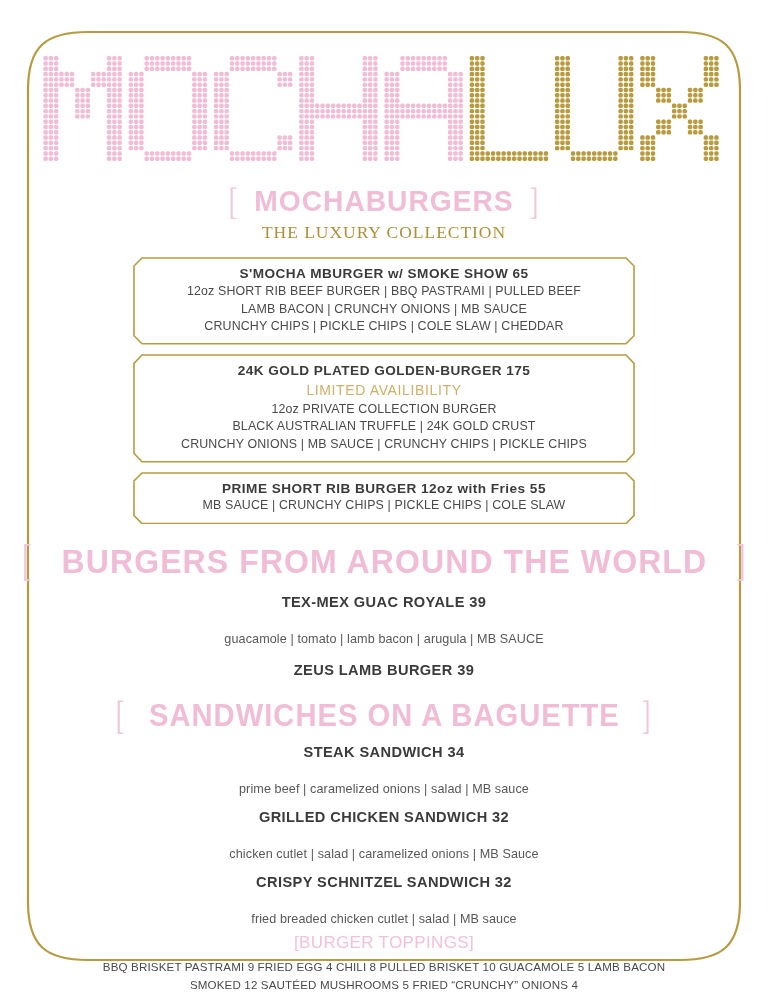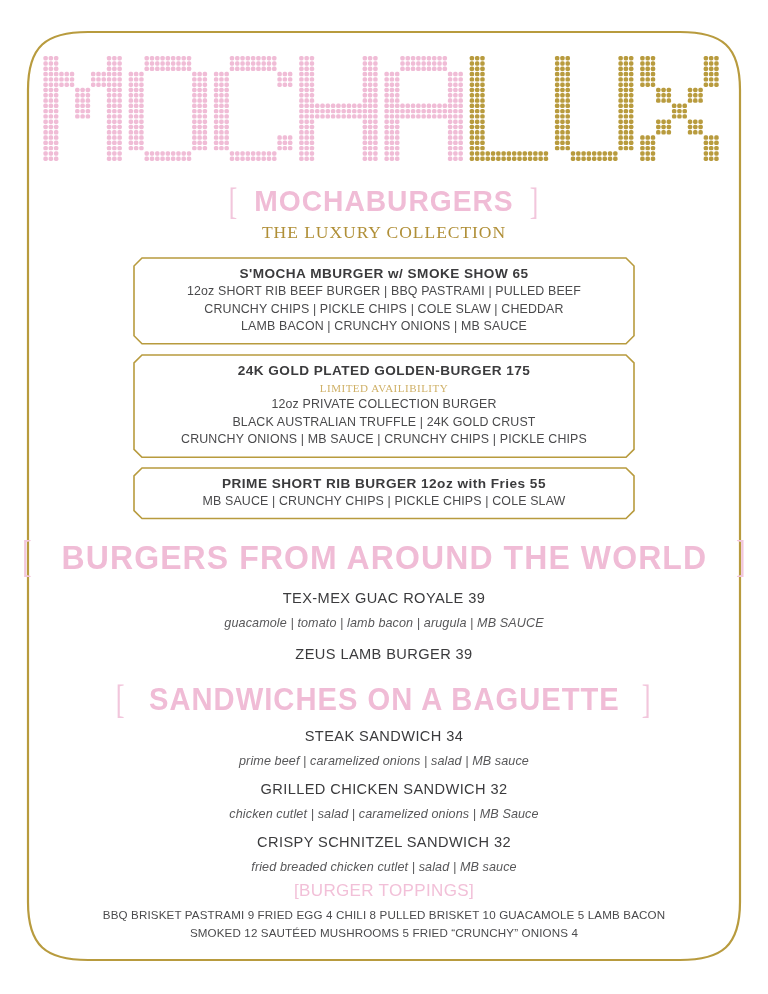--- a/index.html
+++ b/index.html
@@ -97,48 +97,46 @@
   .fb-inner { position: relative; }
 
   .fb-title {
     font-size: 13.6px;
     font-weight: bold;
     color: #3b3b3d;
     letter-spacing: 0.035em;
     line-height: 1.32;
   }
   .fb-limited {
-    font-size: 11px;
+    font-size: 14px;
     color: #cfb066;
     letter-spacing: 0.045em;
     line-height: 1.5;
-    font-family: Liberation Serif, serif;
   }
   .fb-line {
     font-size: 12.4px;
     color: #4a4a4c;
     letter-spacing: 0.012em;
     line-height: 1.42;
   }
 
   
   .item { margin-top: 16px; }
   .item-name {
     font-size: 14.6px;
-    font-weight: normal;
+    font-weight: bold;
     color: #3b3b3d;
     letter-spacing: 0.028em;
     text-align: center;
   }
   .item-desc {
-    margin-top: 10px;
+    margin-top: 22px;
     font-size: 12.6px;
     color: #58585a;
     letter-spacing: 0.008em;
-    font-style: italic;
   }
   .item.tight { margin-top: 13px; }
 
   
   #toppings-title {
     margin-top: 7px;
     color: #f2c0d8;
     font-size: 17px;
     letter-spacing: 0.02em;
   }
@@ -1272,22 +1270,22 @@
     <div id="subtitle-luxury">THE LUXURY COLLECTION</div>
 
     <div id="feature-boxes" style="margin-top:14px;">
         <div class="feature-box">
           <svg class="fb-border" preserveAspectRatio="none" viewBox="0 0 502 88">
             <path d="M 9,1 L 493,1 L 501,9 L 501,79 L 493,87 L 9,87 L 1,79 L 1,9 Z" fill="none" stroke="#b89b3e" stroke-width="1.6"></path>
           </svg>
           <div class="fb-inner">
             <div class="fb-title">S'MOCHA MBURGER w/ SMOKE SHOW  65</div>
             <div class="fb-line">12oz SHORT RIB BEEF BURGER | BBQ PASTRAMI | PULLED BEEF</div>
+            <div class="fb-line">LAMB BACON | CRUNCHY ONIONS | MB SAUCE</div>
             <div class="fb-line">CRUNCHY CHIPS | PICKLE CHIPS | COLE SLAW | CHEDDAR</div>
-            <div class="fb-line">LAMB BACON | CRUNCHY ONIONS | MB SAUCE</div>
           </div>
         </div>
         <div class="feature-box">
           <svg class="fb-border" preserveAspectRatio="none" viewBox="0 0 502 105">
             <path d="M 9,1 L 493,1 L 501,9 L 501,96 L 493,104 L 9,104 L 1,96 L 1,9 Z" fill="none" stroke="#b89b3e" stroke-width="1.6"></path>
           </svg>
           <div class="fb-inner">
             <div class="fb-title">24K GOLD PLATED GOLDEN-BURGER  175</div>
             <div class="fb-limited">LIMITED AVAILIBILITY</div>
             <div class="fb-line">12oz PRIVATE COLLECTION BURGER</div>

